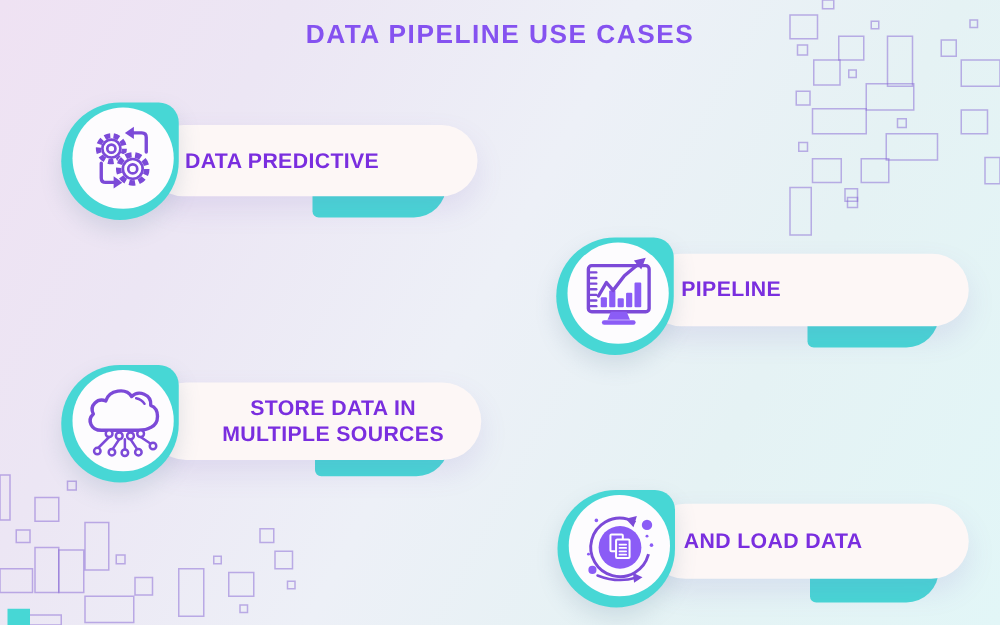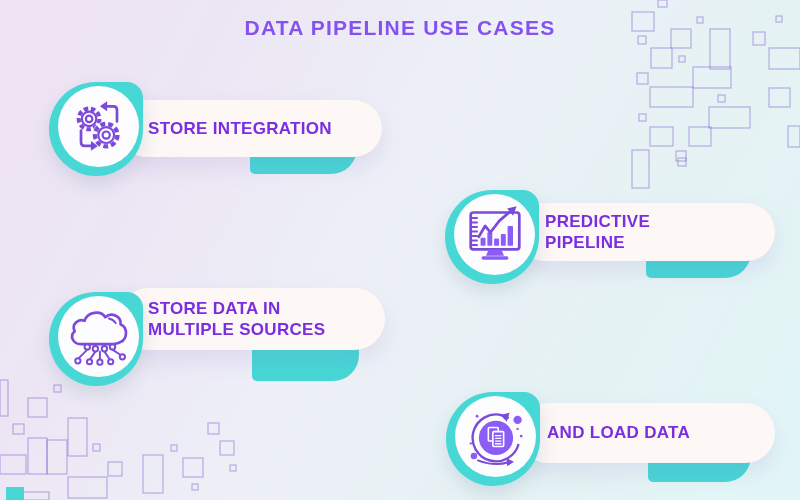--- a/index.html
+++ b/index.html
@@ -102,21 +102,21 @@
       <rect x="230" y="465" width="6" height="6"></rect>
       <rect class="teal-fill" x="6" y="487" width="18" height="13"></rect>
     </g>
   </svg>
 
   <div class="page-title">DATA PIPELINE USE CASES</div>
 
   <div class="item">
     <div class="tail" style="left:250px;top:125px;width:107px;height:49px;"></div>
     <div class="pill" style="left:118px;top:100px;width:234px;height:57px;border-radius:28.5px;padding-left:30px;">
-      <span class="label-line">STORE INTEGRATION</span>
+      <span class="label-line">DATA PREDICTIVE</span>
     </div>
     <div class="badge" style="left:49px;top:82px;">
       <div class="badge-inner">
         <svg viewBox="0 0 80 80">
           <path class="ic" d="M60 34 L60 21 Q60 17 56 17 L47 17"></path>
           <polygon points="41,17 49,11.5 49,22.5" fill="#7C4AD8"></polygon>
           <path class="ic" d="M20 44 L20 57 Q20 61 24 61 L33 61"></path>
           <polygon points="39,61 31,55.5 31,66.5" fill="#7C4AD8"></polygon>
           <circle cx="29" cy="31" r="14" fill="#FDFCFE" stroke="none"></circle>
           <circle cx="29" cy="31" r="11.5" fill="none" stroke="#7C4AD8" stroke-width="4.6" pathLength="72" stroke-dasharray="5 3"></circle>
@@ -127,21 +127,20 @@
           <circle cx="48" cy="49" r="8.8" fill="#FDFCFE" stroke="#7C4AD8" stroke-width="2.4"></circle>
           <circle cx="48" cy="49" r="4" fill="none" stroke="#7C4AD8" stroke-width="2.4"></circle>
         </svg>
       </div>
     </div>
   </div>
 
   <div class="item">
     <div class="tail" style="left:646px;top:230px;width:105px;height:48px;"></div>
     <div class="pill" style="left:516px;top:203px;width:230px;height:58px;border-radius:29px;padding-left:29px;">
-      <span class="label-line">PREDICTIVE</span>
       <span class="label-line">PIPELINE</span>
     </div>
     <div class="badge" style="left:445px;top:190px;">
       <div class="badge-inner">
         <svg viewBox="0 0 80 80">
           <rect x="13" y="15" width="54" height="41" rx="3" fill="#FDFCFE" stroke="#7C4AD8" stroke-width="3"></rect>
           <g class="ic-thin">
             <line x1="15" y1="21" x2="20" y2="21"></line>
               <line x1="15" y1="26" x2="20" y2="26"></line>
             <line x1="15" y1="31" x2="20" y2="31"></line>
@@ -159,21 +158,21 @@
           <polygon points="64,8 53.5,10.5 60,18.5" fill="#7C4AD8"></polygon>
           <path class="ic-fill" d="M33 56 L47 56 L50 63 L30 63 Z"></path>
           <line x1="27" y1="65.5" x2="53" y2="65.5" stroke="#8B5CF6" stroke-width="4" stroke-linecap="round"></line>
         </svg>
       </div>
     </div>
   </div>
 
   <div class="item">
     <div class="tail" style="left:252px;top:332px;width:107px;height:49px;"></div>
-    <div class="pill" style="left:118px;top:288px;width:237px;height:62px;border-radius:31px;padding-left:30px;">
+    <div class="pill" style="left:118px;top:306px;width:237px;height:62px;border-radius:31px;padding-left:30px;text-align:center;">
       <span class="label-line">STORE DATA IN</span>
       <span class="label-line">MULTIPLE SOURCES</span>
     </div>
     <div class="badge" style="left:49px;top:292px;">
       <div class="badge-inner">
         <svg viewBox="0 0 80 80">
           <g class="ic-thin">
             <line x1="27" y1="54" x2="17" y2="64"></line>
             <line x1="36" y1="56" x2="30" y2="65"></line>
             <line x1="41" y1="56" x2="41" y2="65"></line>

